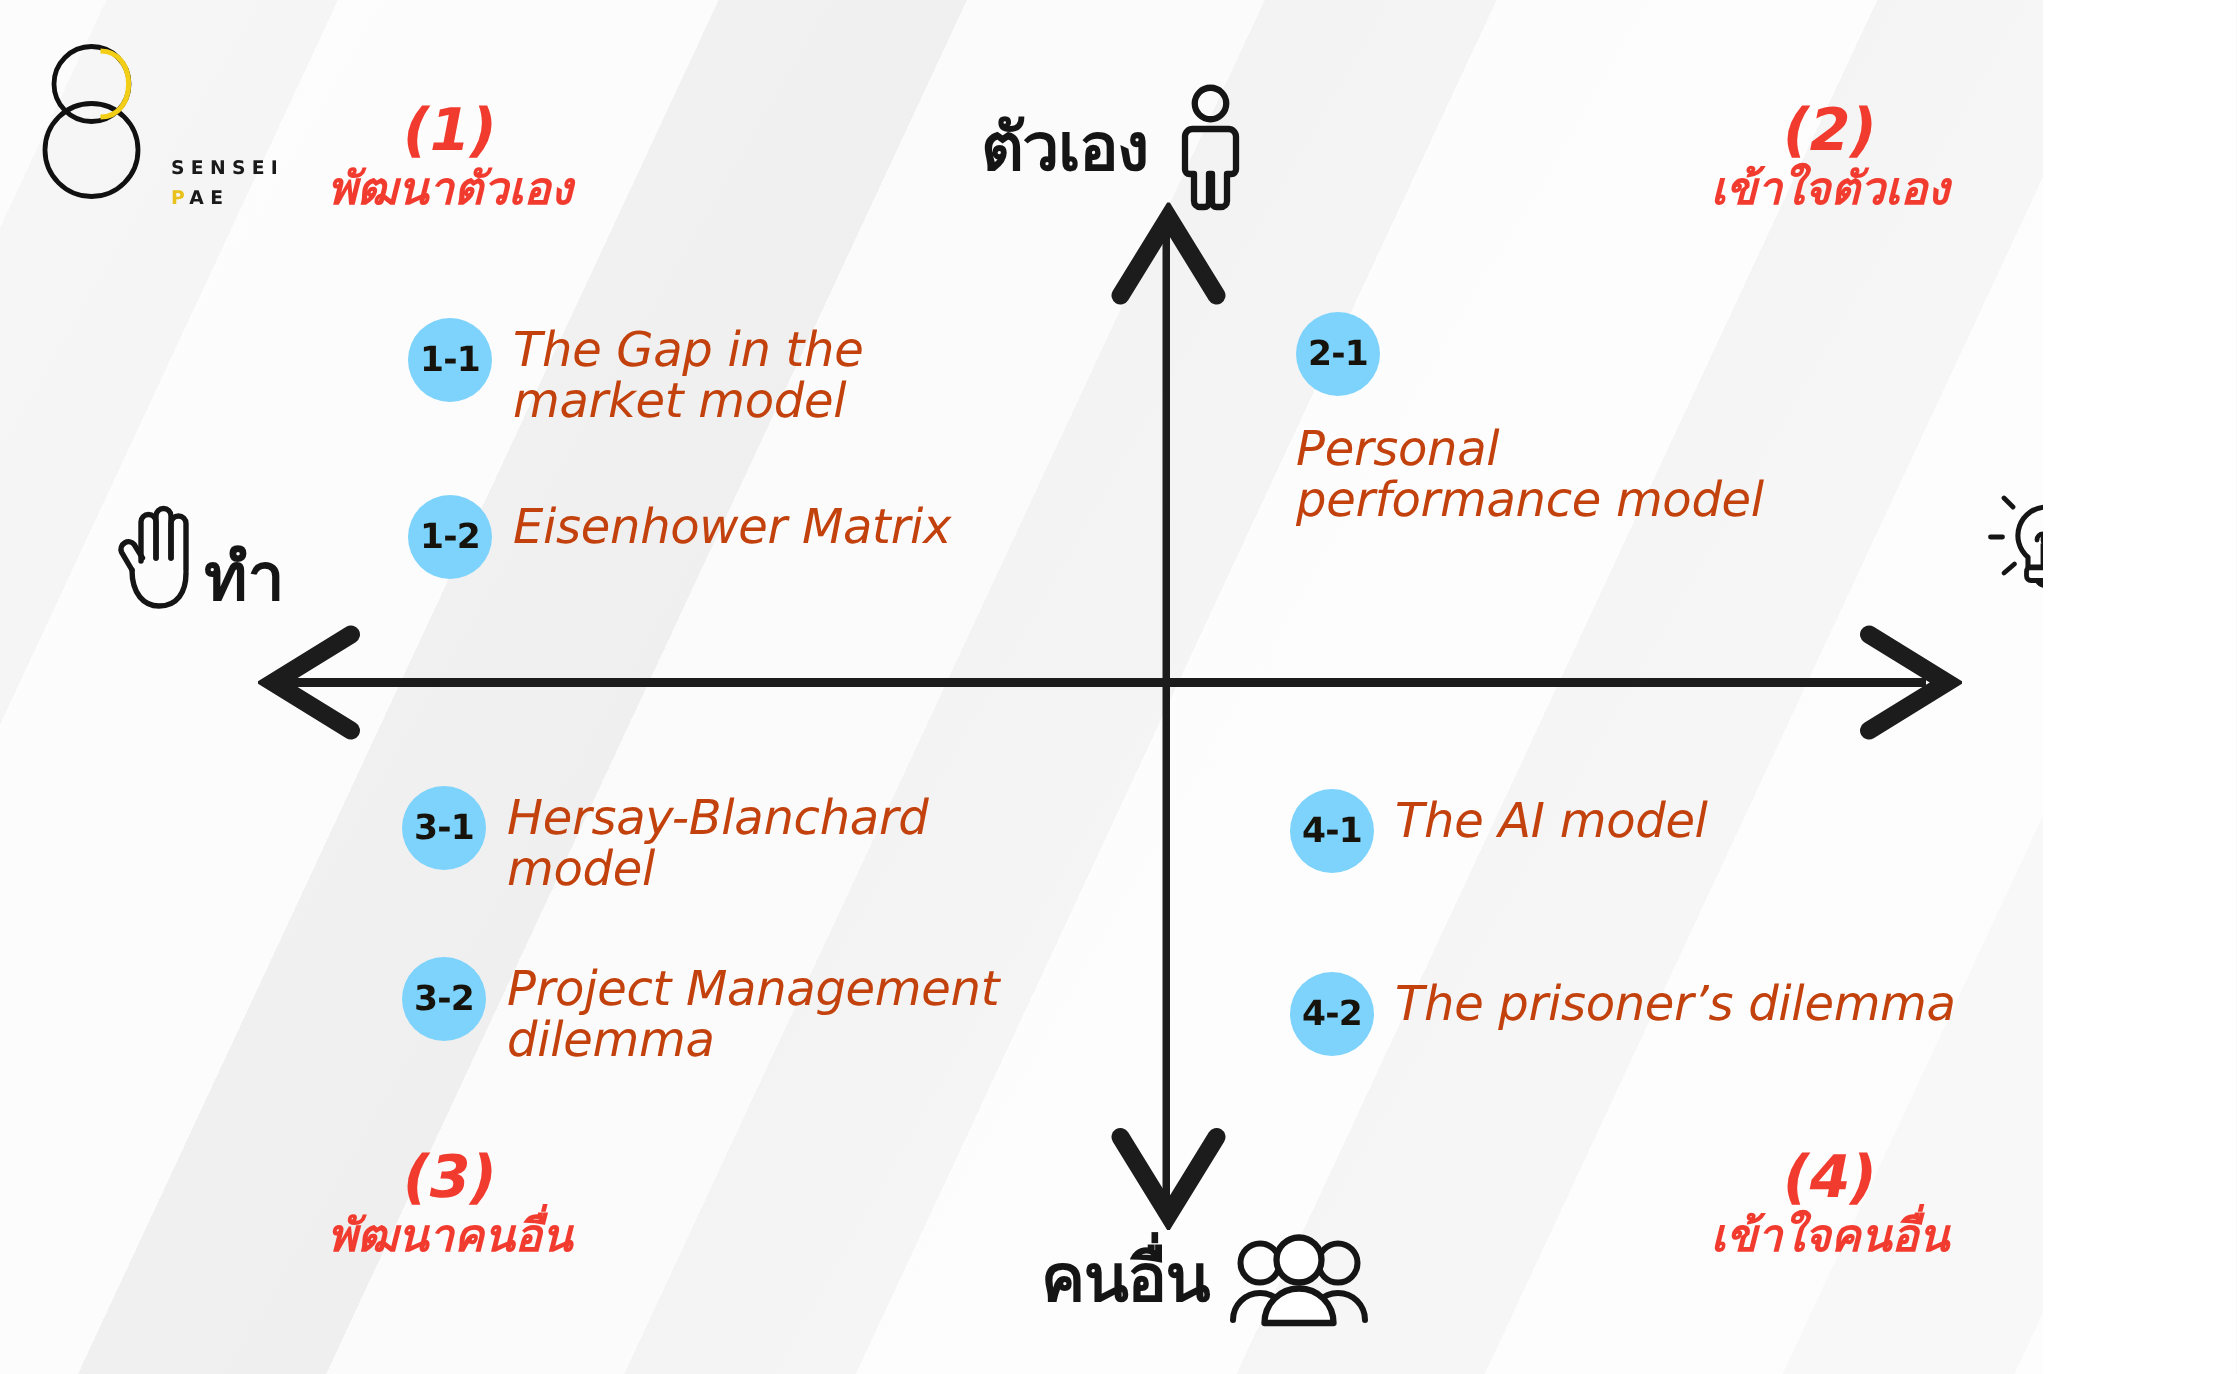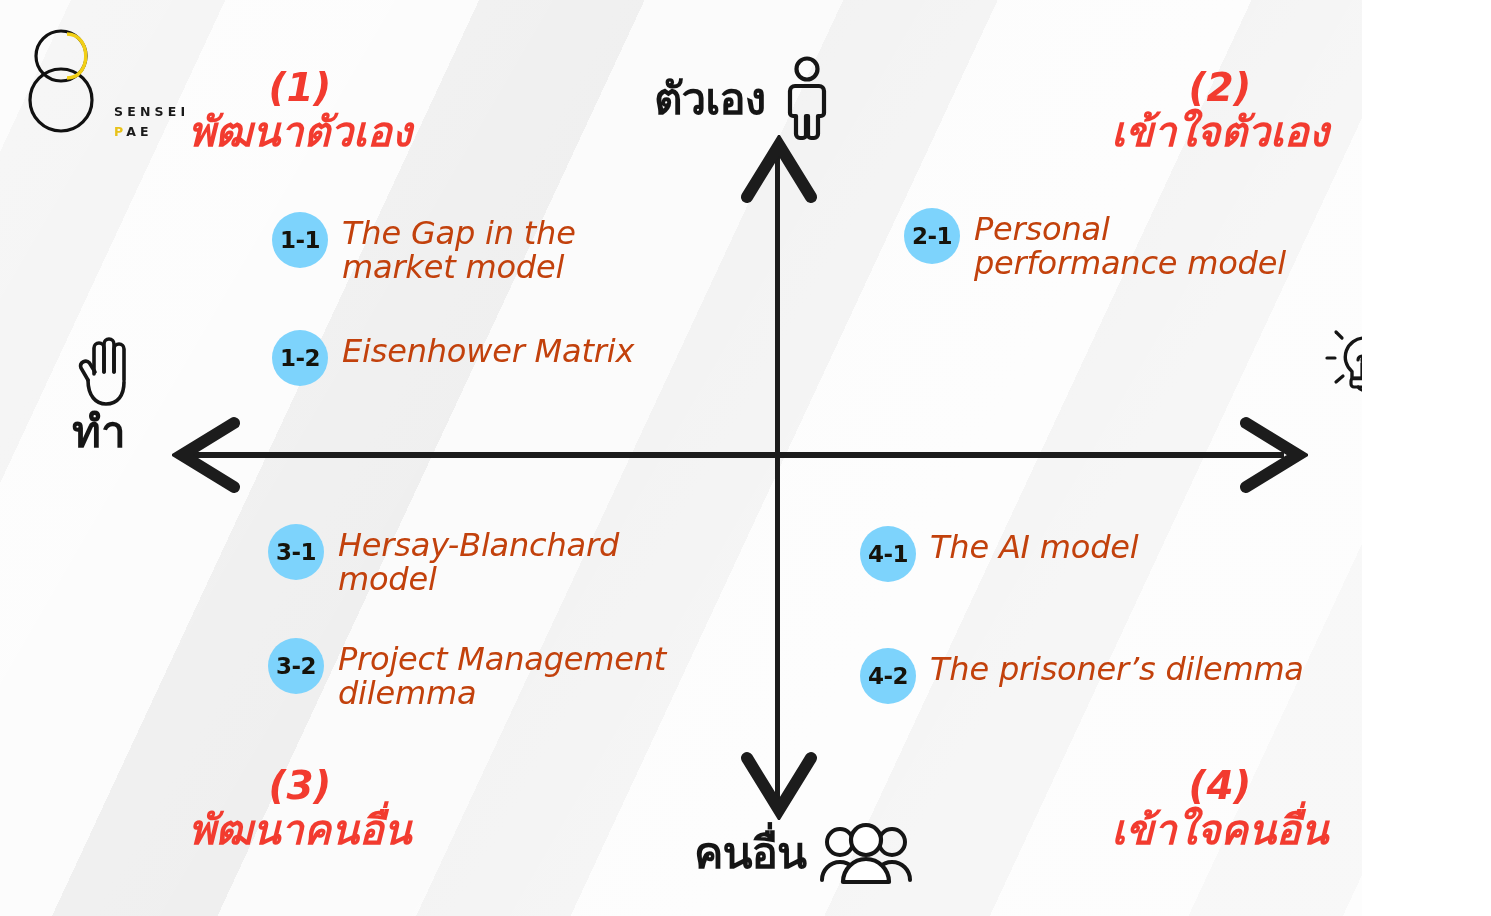--- a/index.html
+++ b/index.html
@@ -86,35 +86,35 @@
   }
   .axis-label .txt {
     font-size: 44px;
     font-weight: 700;
     letter-spacing: -1px;
     line-height: 1;
     color: #151515;
   }
   .lbl-top    { left: 654px; top: 56px; gap: 16px; }
   .lbl-bottom { left: 694px; top: 820px; gap: 14px; }
-  .lbl-left   { left: 72px;  top: 336px; flex-direction: column; align-items: flex-start; gap: 2px; }
+  .lbl-left   { left: 72px;  top: 336px; align-items: flex-end; gap: 2px; }
   .lbl-right  { left: 1322px; top: 318px; flex-direction: row; align-items: center; gap: 4px; }
 
   
   .quad-head {
     position: absolute;
     z-index: 6;
     text-align: center;
     color: #f23b2f;
     font-style: italic;
     font-weight: 700;
     line-height: 1.05;
   }
   .quad-head .num { display: block; font-size: 39px; letter-spacing: 0px; }
-  .quad-head .name { display: block; font-size: 41px; margin-top: 2px; white-space: nowrap; }
+  .quad-head .name { display: block; font-size: 30px; margin-top: 2px; white-space: nowrap; }
   .qh-1 { left: 140px;  top: 68px;  width: 320px; }
   .qh-2 { left: 1060px; top: 68px;  width: 320px; }
   .qh-3 { left: 140px;  top: 766px; width: 320px; }
   .qh-4 { left: 1060px; top: 766px; width: 320px; }
 
   
   .item {
     position: absolute;
     z-index: 6;
     display: flex;
@@ -140,21 +140,21 @@
     font-weight: 500;
     color: #c2410c;
     line-height: 1.07;
     letter-spacing: -0.2px;
     padding-top: 4px;
     white-space: pre-line;
   }
   
   .it-1-1 { left: 272px; top: 212px; }
   .it-1-2 { left: 272px; top: 330px; }
-  .it-2-1 { left: 904px; top: 208px; }
+  .it-2-1 { left: 864px; top: 208px; flex-direction: column; }
   .it-2-2 { left: 864px; top: 328px; }
   .it-3-1 { left: 268px; top: 524px; }
   .it-3-2 { left: 268px; top: 638px; }
   .it-4-1 { left: 860px; top: 526px; }
   .it-4-2 { left: 860px; top: 648px; }
 
   svg { display: block; }
 </style>
 </head>
 <body>

